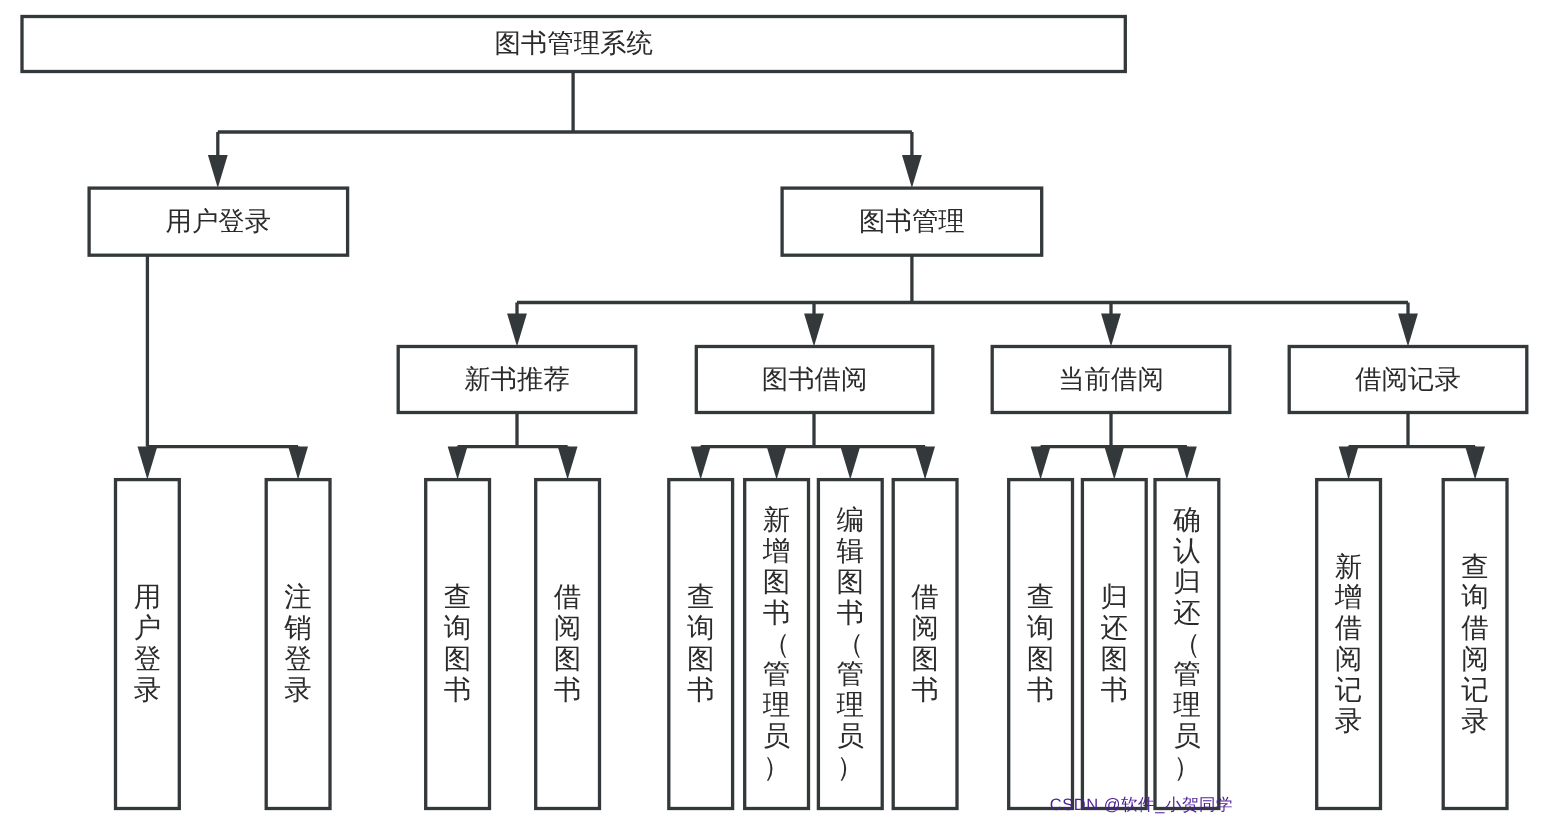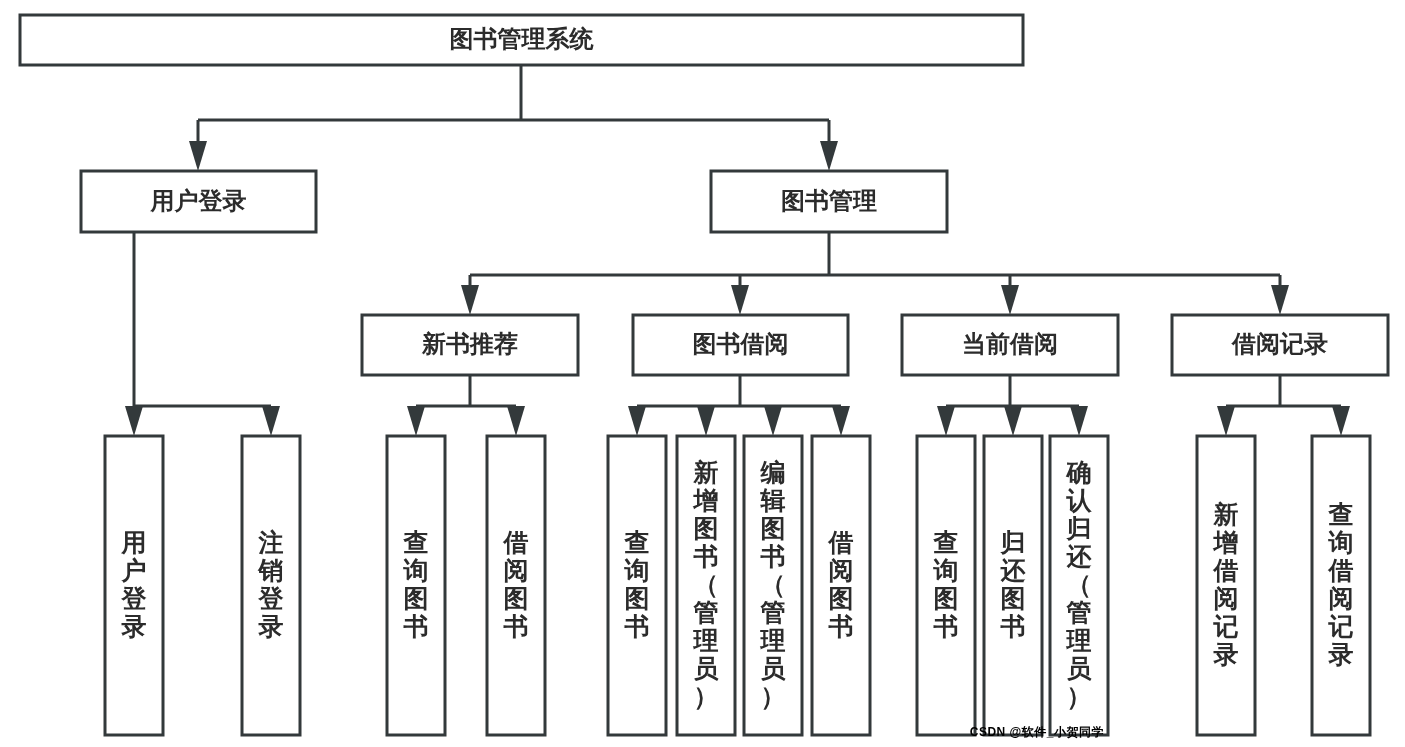--- a/index.html
+++ b/index.html
@@ -12,21 +12,20 @@
     width: 1405px;
     height: 747px;
     font-family: "Liberation Sans", "DejaVu Sans", sans-serif;
     overflow: hidden;
     position: relative;
   }
   #diagram-root {
     position: relative;
     width: 1124px;
     height: 747px;
-    font-weight: bold;
   }
   svg#diagram-svg {
     position: absolute;
     top: 0;
     left: 0;
     width: 1405px;
     height: 747px;
   }
   .node-box {
     fill: #ffffff;
@@ -51,25 +50,25 @@
     dominant-baseline: middle;
   }
   .node-label-v {
     font-family: "Liberation Sans", "DejaVu Sans", sans-serif;
     font-size: 25px;
     fill: #2b2b2b;
     text-anchor: middle;
   }
   .watermark-text {
     position: absolute;
-    right: 20px;
+    right: 3px;
     bottom: 6px;
     font-family: "Liberation Sans", "DejaVu Sans", sans-serif;
-    font-size: 12px;
-    color: #000000;
+    font-size: 15px;
+    color: #4c1d95;
     white-space: nowrap;
     letter-spacing: 0.5px;
   }
 </style>
 </head>
 <body>
 
 <div id="diagram-root">
   <svg id="diagram-svg" viewBox="0 0 1405 747" xmlns="http://www.w3.org/2000/svg">
     <g id="connector-layer">

